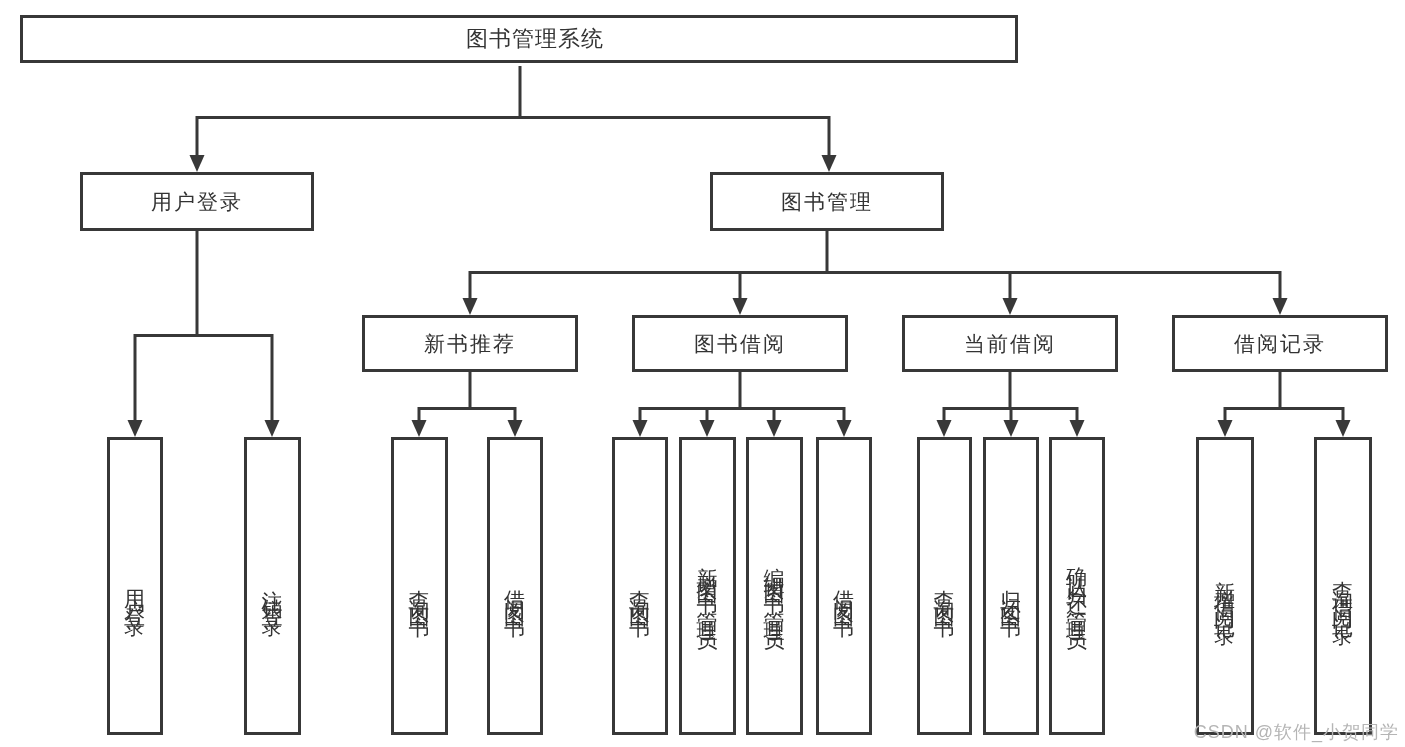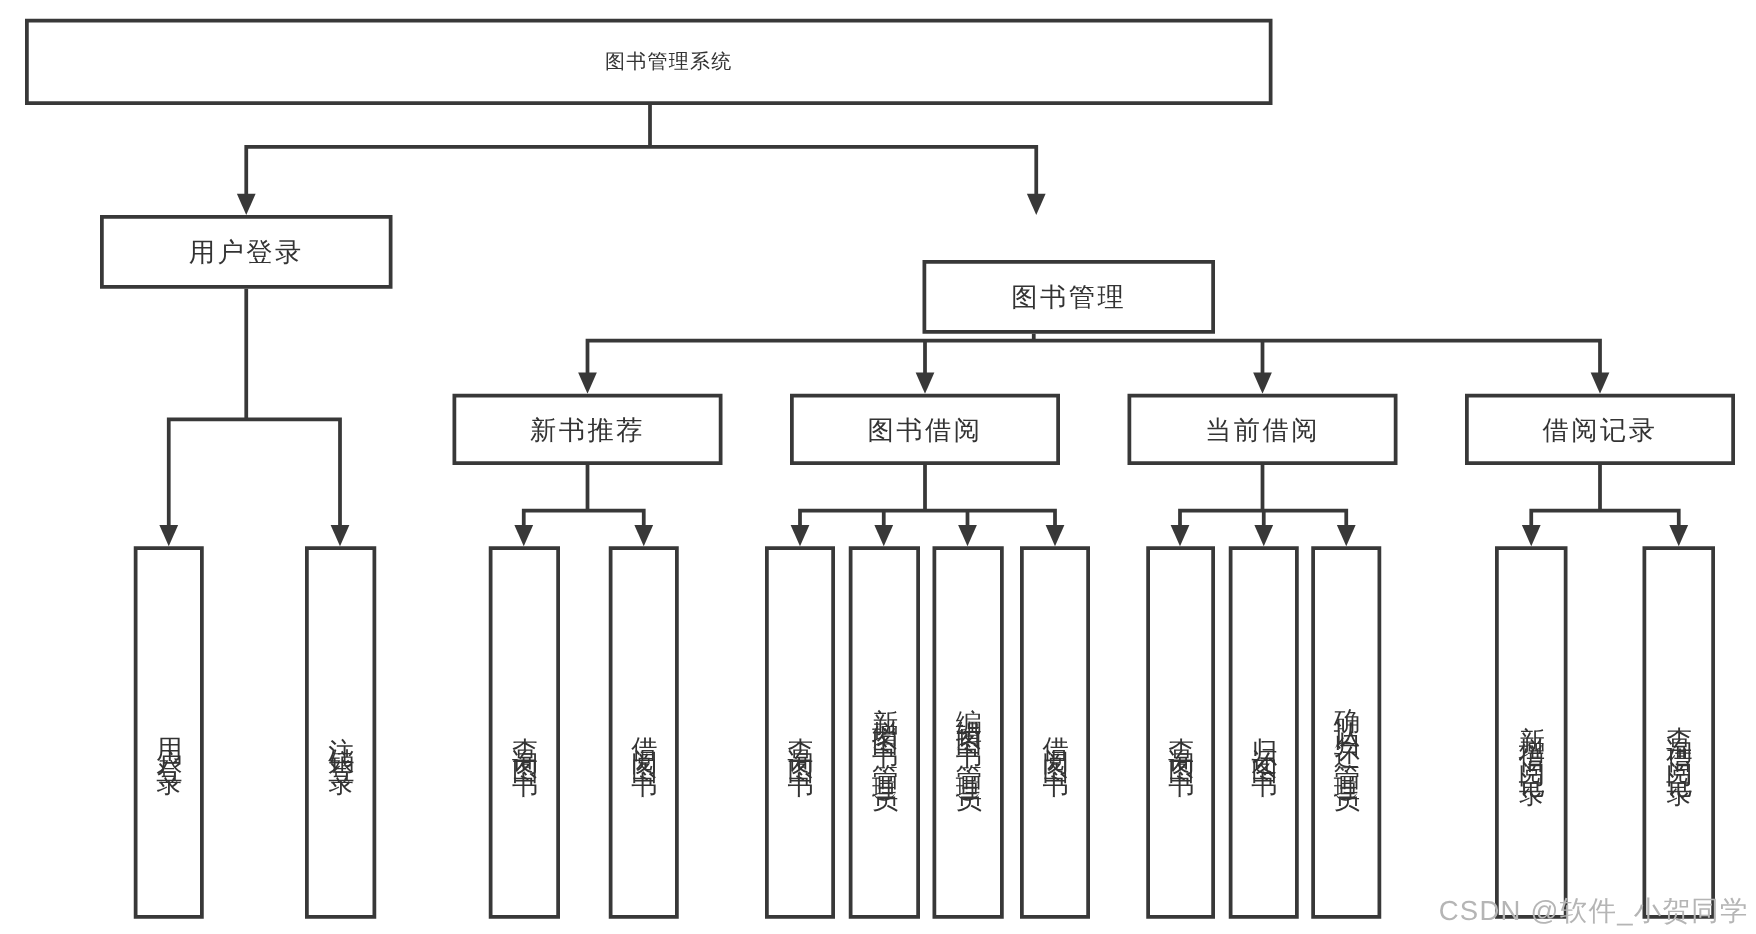--- a/index.html
+++ b/index.html
@@ -20,38 +20,38 @@
   .node{
     position:absolute;
     box-sizing:border-box;
     border:3px solid var(--line);
     background:#fff;
     display:flex;align-items:center;justify-content:center;
     color:var(--text);
     z-index:2;
   }
   .hnode{font-size:21px;letter-spacing:2px;}
-  .root{left:20px;top:15px;width:998px;height:69px;font-size:16px;letter-spacing:1px;padding-left:32px;}
+  .root{left:20px;top:15px;width:998px;height:48px;font-size:22px;letter-spacing:1px;padding-left:32px;}
   .lvl2{top:172px;width:234px;height:59px;}
   .lvl3{top:315px;width:216px;height:57px;}
   .leaf{top:437px;height:298px;}
   .vtext{
     writing-mode:vertical-rl;
     text-orientation:mixed;
     font-size:21px;
     letter-spacing:9px;
     line-height:1;
     white-space:nowrap;
     color:var(--text);
     margin-bottom:-9px;
   }
   .watermark{
     position:absolute;
     right:6px;bottom:3px;
-    font-size:22px;
+    font-size:18px;
     letter-spacing:1px;
     color:var(--wm);
     z-index:3;
     pointer-events:none;
   }
 </style>
 </head>
 <body>
 
 <div class="canvas">
@@ -96,21 +96,21 @@
     </g>
   </svg>
 
   <div class="node hnode root">
     <span>图书管理系统</span>
   </div>
 
   <div class="node hnode lvl2" style="left:80px;">
     <span>用户登录</span>
   </div>
-  <div class="node hnode lvl2" style="left:738px;margin-top:36px;">
+  <div class="node hnode lvl2" style="left:710px;">
     <span>图书管理</span>
   </div>
 
   <div class="node hnode lvl3" style="left:632px;">
     <span>图书借阅</span>
   </div>
   <div class="node hnode lvl3" style="left:362px;">
     <span>新书推荐</span>
   </div>
   <div class="node hnode lvl3" style="left:902px;text-align:right;">

